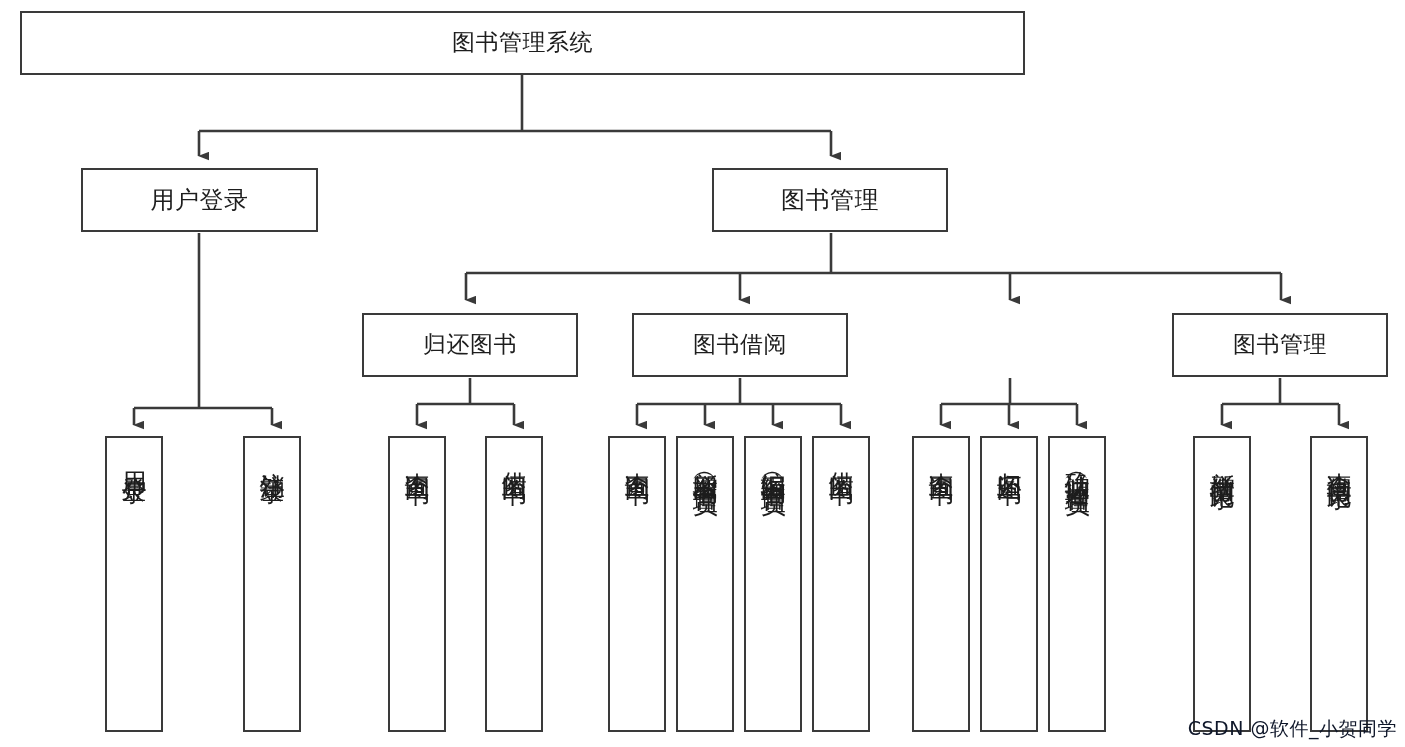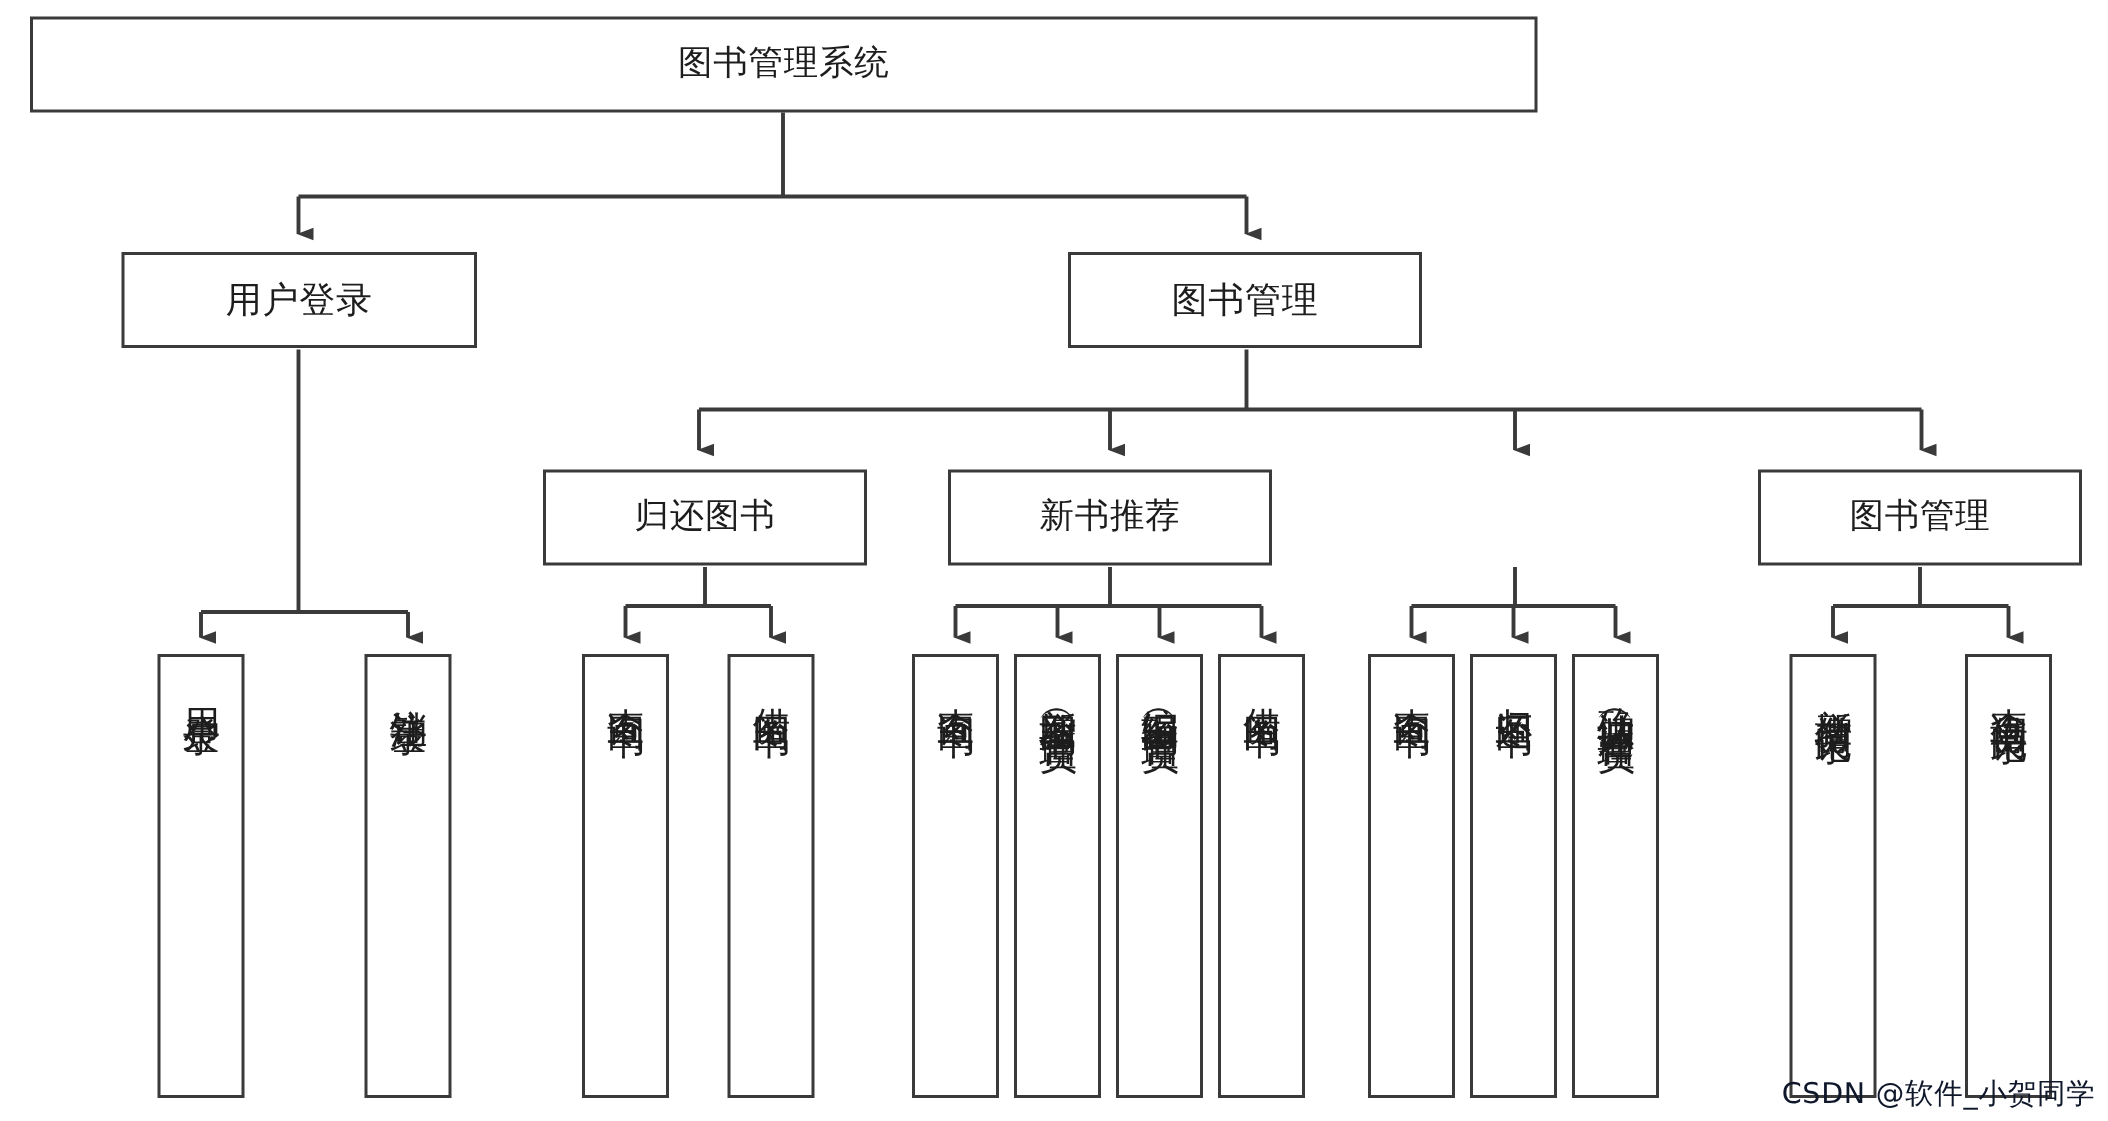--- a/index.html
+++ b/index.html
@@ -138,21 +138,21 @@
     <span class="node-label">用户登录</span>
   </div>
   <div class="node horiz lvl1" style="left:712px; top:168px; width:236px; height:64px;">
     <span class="node-label">图书管理</span>
   </div>
 
   <div class="node horiz lvl2" style="left:362px; top:313px; width:216px; height:64px;">
     <span class="node-label">归还图书</span>
   </div>
   <div class="node horiz lvl2" style="left:632px; top:313px; width:216px; height:64px;">
-    <span class="node-label">新书推荐</span>
+    <span class="node-label">图书借阅</span>
   </div>
   <div class="node horiz lvl2" style="left:1172px; top:313px; width:216px; height:64px;">
     <span class="node-label">图书管理</span>
   </div>
 
   <div class="node vert" style="left:105px; top:436px; width:58px; height:296px;">
     <span class="node-label">用户登录</span>
   </div>
   <div class="node vert" style="left:243px; top:436px; width:58px; height:296px;">
     <span class="node-label">注销登录</span>

